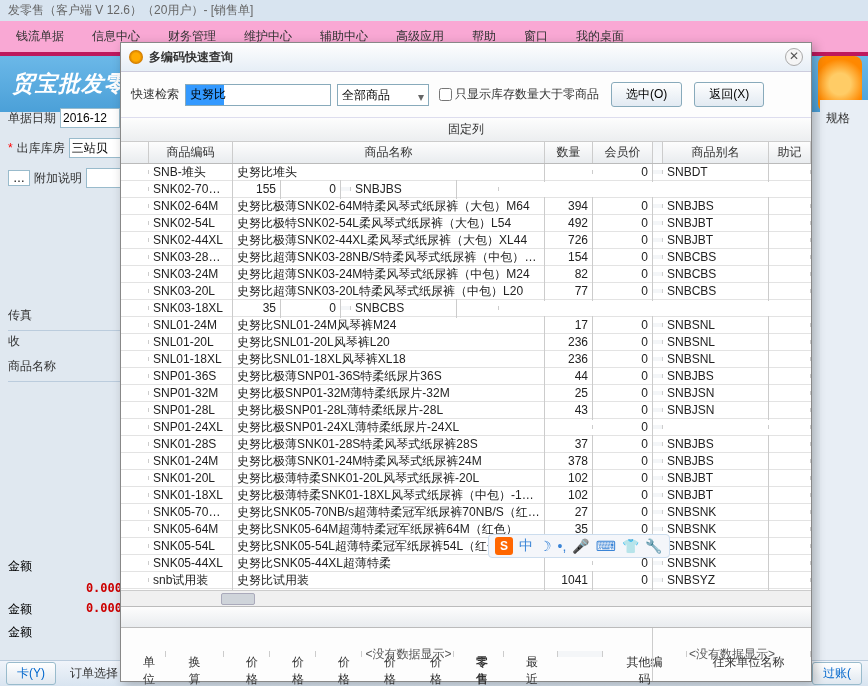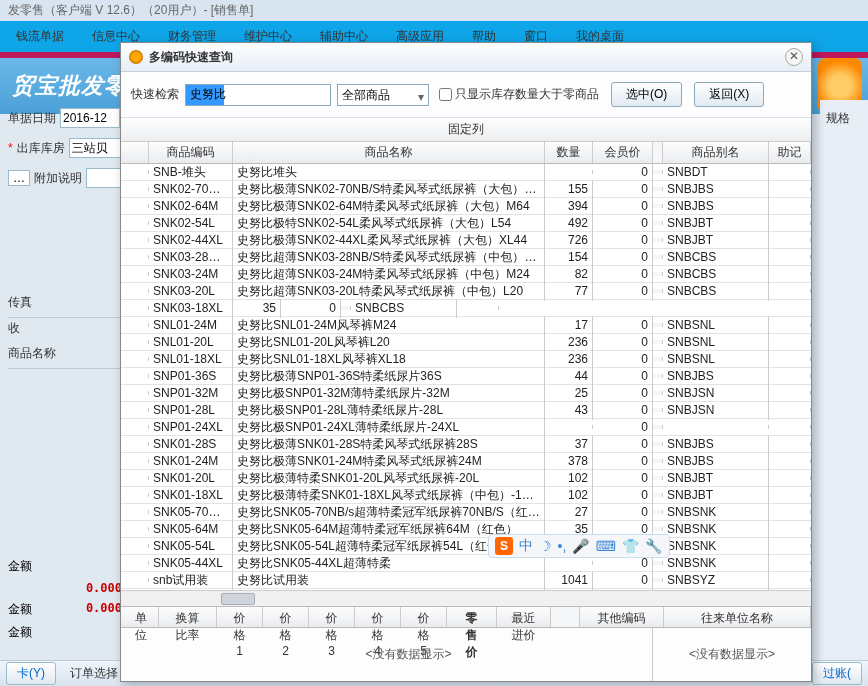--- a/index.html
+++ b/index.html
@@ -1,32 +1,32 @@
 <!DOCTYPE html>
 <html><head>
 <meta charset="utf-8">
 <style>
 * { margin: 0; padding: 0; box-sizing: border-box; font-family: "Microsoft YaHei", SimSun, sans-serif; font-size: 12px; }
 body { background: #e0e8f0; width: 868px; height: 686px; overflow: hidden; position: relative; }
 
 .app-title { background: #d8e4f0; padding: 2px 8px; color: #666; font-size: 12px; }
-.menu-bar { background: #0ea5e9; padding: 4px 2px; border-bottom: 6px solid #be185d; display: flex; gap: 0; }
+.menu-bar { background: #f9a8d4; padding: 4px 2px; border-bottom: 4px solid #be185d; display: flex; gap: 0; }
 .menu-bar span { padding: 3px 14px; color: #333; cursor: pointer; }
 
 .banner { background: linear-gradient(180deg,#6bb8e8 0%,#4ba0d8 100%); height: 56px; display: flex; align-items: center; padding: 0 12px; position: relative; }
 .banner-text { color: #fff; font-size: 22px; font-weight: bold; font-style: italic; letter-spacing: 1px; }
 .banner-icon { position: absolute; right: 6px; top: 0; width: 44px; height: 56px; background: radial-gradient(circle,#fc6 30%,#f80 70%); border-radius: 8px; }
 
 .bg-form { position: absolute; left: 0; top: 100px; width: 130px; padding: 8px; }
 .bg-form .row { display: flex; align-items: center; margin-bottom: 10px; gap: 4px; }
 .bg-form label { color: #333; white-space: nowrap; }
 .bg-form input { border: 1px solid #9bc; height: 20px; width: 60px; padding: 0 2px; }
 .bg-form .red-star { color: red; }
 
-.bg-mid { position: absolute; left: 0; top: 280px; width: 130px; padding: 8px; }
+.bg-mid { position: absolute; left: 0; top: 293px; width: 130px; padding: 8px; }
 .bg-mid .lbl { color:#333; padding: 6px 0; border-bottom:1px solid #bcd; width:100%; display:block; }
 
 .bg-totals { position: absolute; left: 0; bottom: 38px; width: 130px; padding: 4px 8px; }
 .bg-totals .tr { display: flex; justify-content: space-between; padding: 3px 0; }
 .bg-totals .amt { color: #c00; font-weight: bold; font-family: monospace; }
 
 .bg-footer { position: absolute; bottom: 0; left: 0; right: 0; height: 26px; background: linear-gradient(180deg,#f0f4fa,#d8e4f0); border-top: 1px solid #bcd; display: flex; align-items: center; gap: 6px; padding: 0 6px; }
 .bg-footer .fbtn { background: linear-gradient(180deg,#fff,#e0e8f0); border:1px solid #9bc; border-radius:3px; padding: 2px 10px; color:#06c; }
 .bg-footer .fplain { color:#333; padding: 2px 8px; }
 
@@ -65,21 +65,21 @@
 .grid-body { flex:1 1 auto; overflow-y:auto; overflow-x:auto; }
 .grid-row { display:flex; border-bottom:1px solid #e3e3e3; height:17px; line-height:15px;align-items:center; }
 .grid-row:nth-child(odd) { background:#fff; }
 .grid-row:nth-child(even) { background:#fff; }
 .grid-row .gc { color:#222; }
 .grid-row .col-qty, .grid-row .col-mprice { text-align:right; }
 .grid-hscroll { height:17px; background:#f0f0f0; border-top:1px solid #ccc; position:relative; }
 .grid-hscroll .thumb { position:absolute; left:100px; top:2px; width:34px; height:12px; background:#cfd4da; border:1px solid #aab; border-radius:2px; }
 
 .sub-head { display:flex; background:linear-gradient(180deg,#fdfdfd,#e9ecef); border-top:1px solid #bbb; border-bottom:1px solid #bbb; height:22px; }
-.sub-head .sh { border-right:1px solid #ccc; padding:3px 14px; color:#333; text-align:center; }
+.sub-head .sh { border-right:1px solid #ccc; padding:3px 22px; color:#333; text-align:center;margin-top:44px; }
 .sh-unit{width:38px;flex:0 0 38px;} .sh-rate{width:58px;flex:0 0 58px;} .sh-p{width:46px;flex:0 0 46px;} .sh-retail{width:50px;flex:0 0 50px;font-weight:bold;} .sh-recent{width:54px;flex:0 0 54px;} .sh-gap{width:12px;flex:0 0 12px;background:#f4f6f8;} .sh-other{width:84px;flex:0 0 84px;} .sh-prev{flex:1 1 auto;}
 
 .nodata { text-align:center; color:#555; padding:18px 0; }
 .sub-grids { display:flex;margin-left:44px; }
 .sub-grids .left { flex:0 0 488px; border-right:1px solid #ccc; }
 .sub-grids .right { flex:1 1 auto; }
 
 .ime-bar { position:absolute; left:488px; top:534px; display:flex; align-items:center; gap:6px; background:#f4f6fa; border:1px solid #cde; border-radius:4px; padding:2px 6px; z-index:50; }
 .ime-bar .s-icon { width:18px; height:18px; background:#f60; color:#fff; text-align:center; border-radius:3px; line-height:18px; font-weight:bold; }
 .ime-bar .i { color:#3a84d6; font-size:14px; }
@@ -198,21 +198,20 @@
           <div class="gc col-name">史努比堆头</div>
           <div class="gc col-qty"></div>
           <div class="gc col-mprice">0</div>
           <div class="gc col-gap"></div>
           <div class="gc col-alias">SNBDT</div>
           <div class="gc col-help"></div>
         </div>
         <div class="grid-row">
           <div class="gc col-sel"></div>
           <div class="gc col-code">SNK02-70NB/S</div>
-          <div class="gc col-name">史努比极薄SNK02-70NB/S特柔风琴式纸尿裤（大包）NB,</div>
           <div class="gc col-qty">155</div>
           <div class="gc col-mprice">0</div>
           <div class="gc col-gap"></div>
           <div class="gc col-alias">SNBJBS</div>
           <div class="gc col-help"></div>
         </div>
         <div class="grid-row">
           <div class="gc col-sel"></div>
           <div class="gc col-code">SNK02-64M</div>
           <div class="gc col-name">史努比极薄SNK02-64M特柔风琴式纸尿裤（大包）M64</div>

